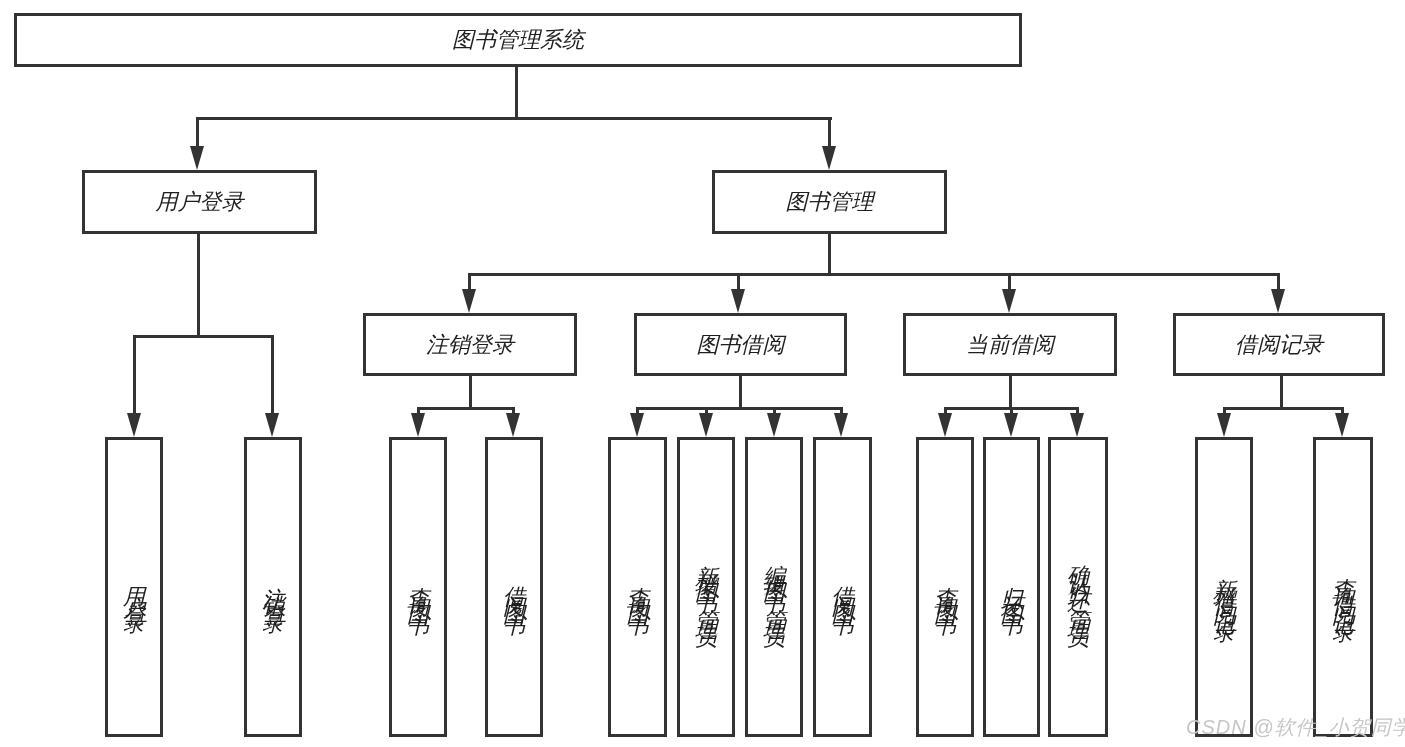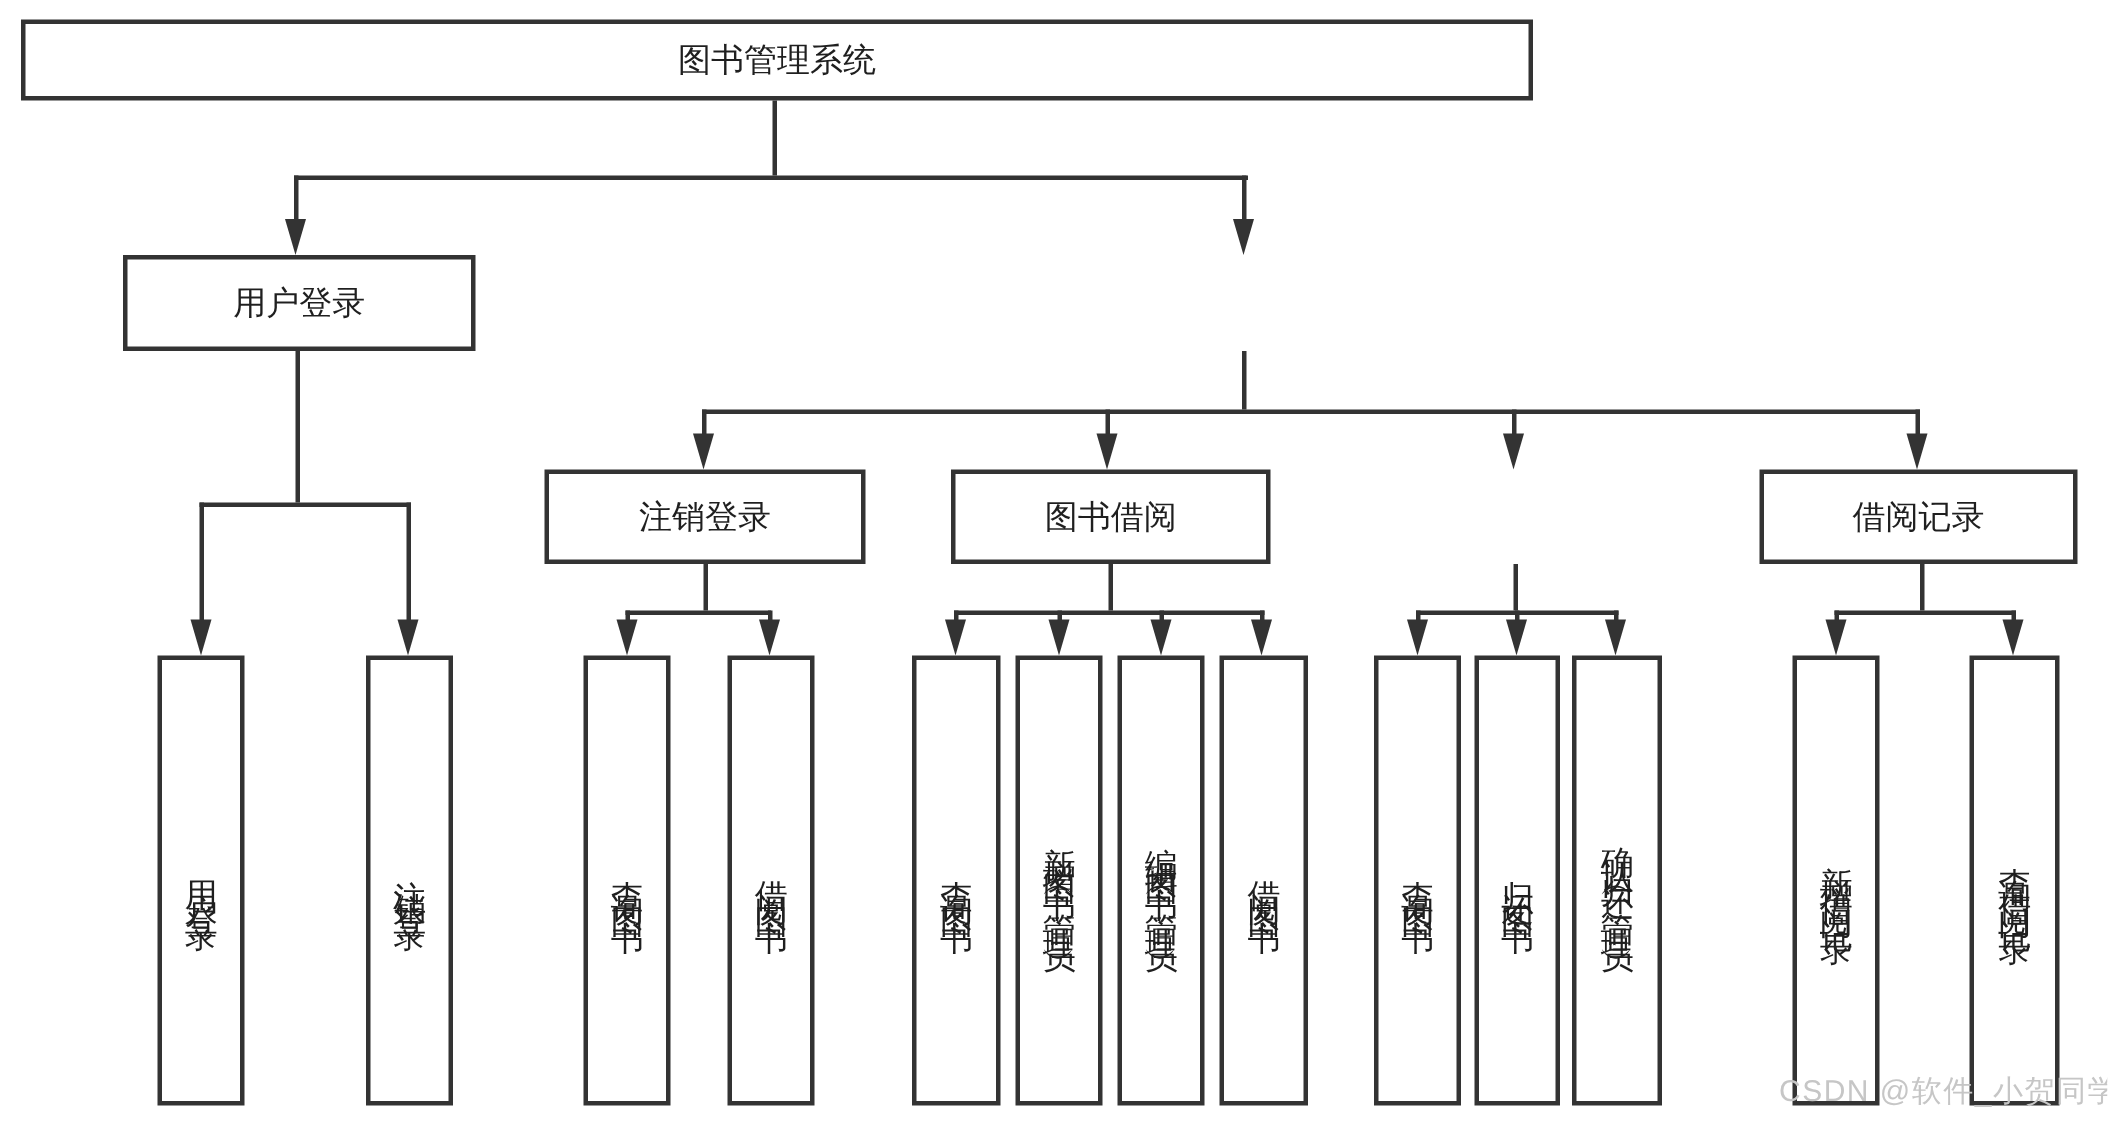--- a/index.html
+++ b/index.html
@@ -4,20 +4,21 @@
 <style>
   html,body{margin:0;padding:0;background:#ffffff;}
   *{box-sizing:border-box;}
   .canvas{
     position:relative;
     width:1405px;height:747px;
     background:#ffffff;
     font-family:"Liberation Sans","DejaVu Sans",sans-serif;
     color:#1a1a1a;
     overflow:hidden;
+    font-style:italic;
   }
   .node{
     position:absolute;
     background:#ffffff;
     border:3px solid #333333;
     display:flex;align-items:center;justify-content:center;
     font-size:22px;
     color:#1f1f1f;
     white-space:nowrap;
   }
@@ -52,29 +53,35 @@
 <div class="canvas">
 
   <div class="node" style="left:14px;top:13px;width:1008px;height:54px">
     <span>图书管理系统</span>
   </div>
 
   <div class="node" style="left:82px;top:170px;width:235px;height:64px">
     <span>用户登录</span>
   </div>
 
+  <div class="node" style="left:712px;top:170px;width:235px;height:64px">
+    <span>图书管理</span>
+  </div>
 
   <div class="node" style="left:363px;top:313px;width:214px;height:63px">
     <span>注销登录</span>
   </div>
 
   <div class="node" style="left:634px;top:313px;width:213px;height:63px">
     <span>图书借阅</span>
   </div>
 
+  <div class="node" style="left:903px;top:313px;width:214px;height:63px">
+    <span>当前借阅</span>
+  </div>
 
   <div class="node" style="left:1173px;top:313px;width:212px;height:63px">
     <span>借阅记录</span>
   </div>
 
   <div class="node leaf" style="left:105px;top:437px;width:58px;height:300px">
     <span>用户登录</span>
   </div>
   <div class="node leaf" style="left:244px;top:437px;width:58px;height:300px">
     <span>注销登录</span>

